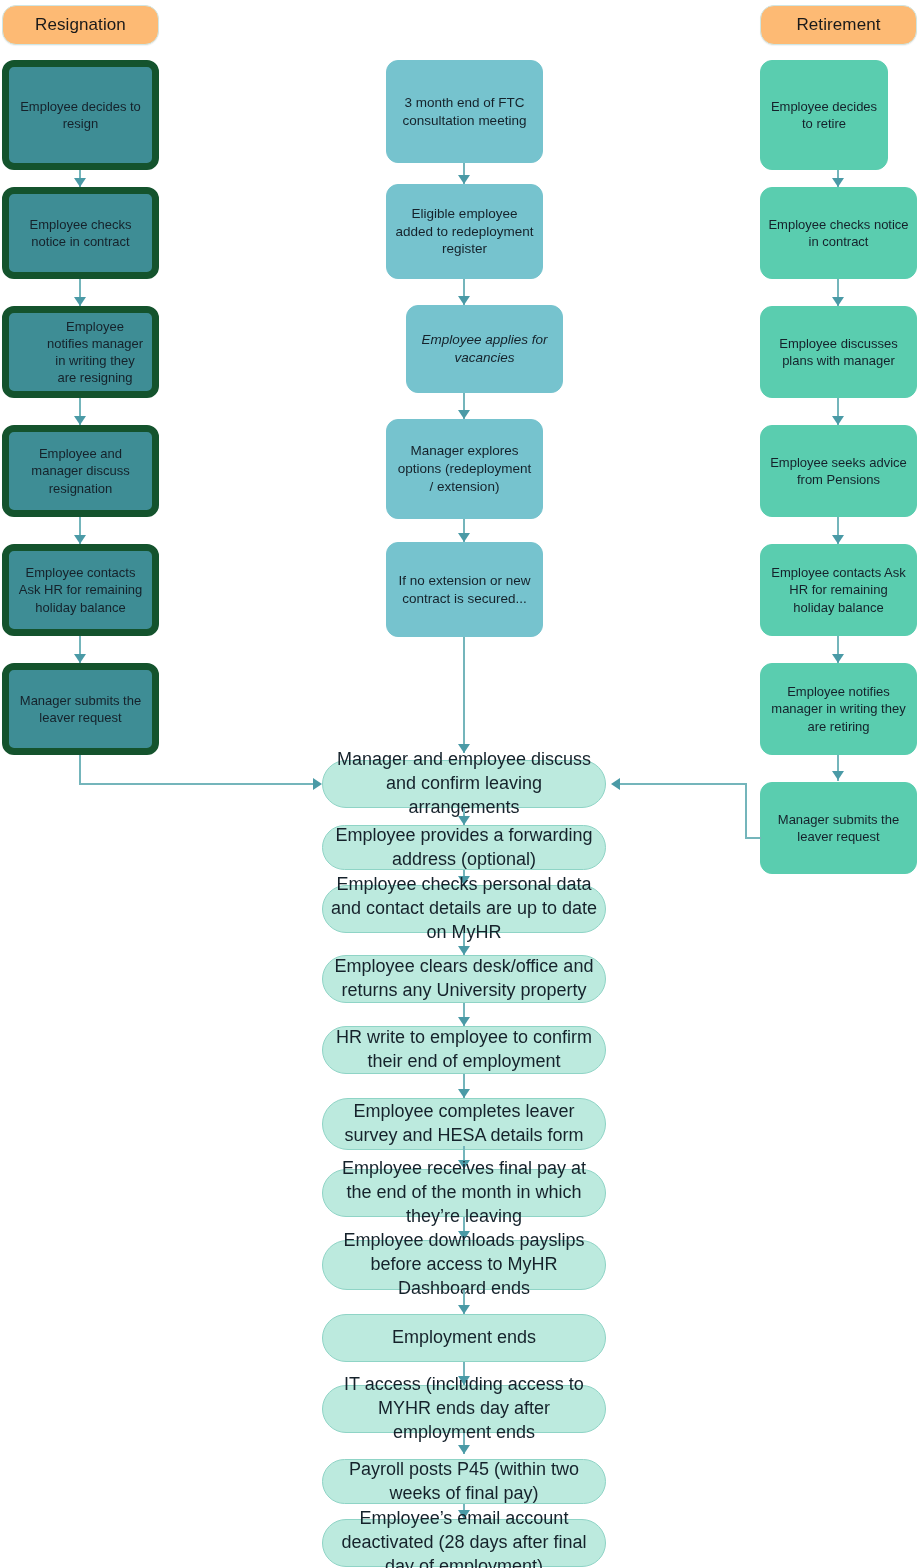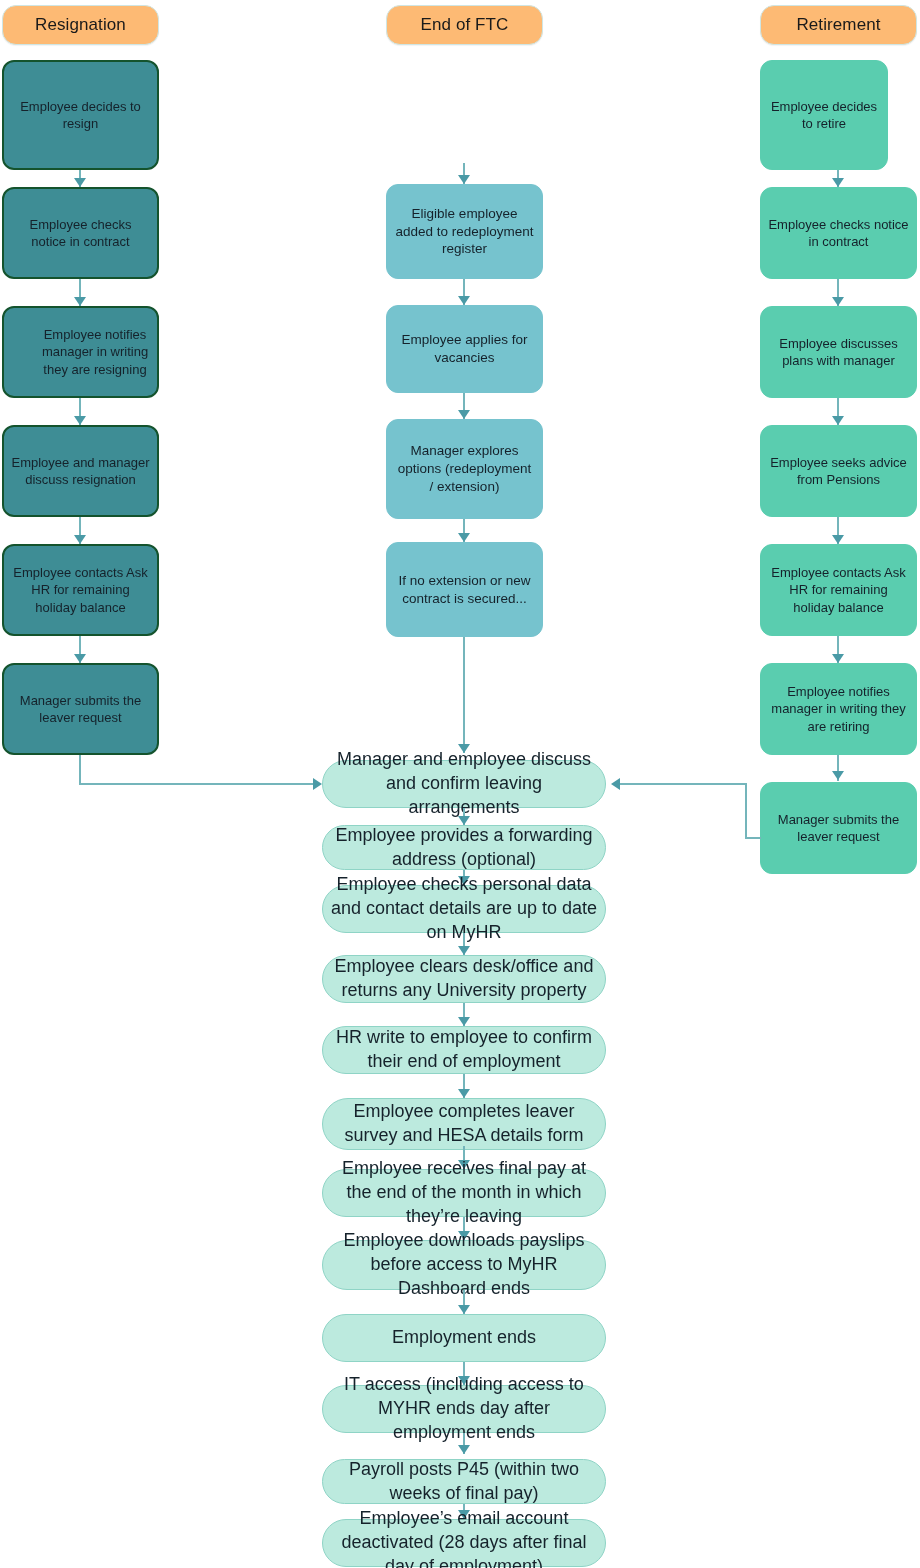--- a/index.html
+++ b/index.html
@@ -40,21 +40,21 @@
     text-align: center;
     color: #15222b;
     line-height: 1.32;
     padding: 4px 7px;
   }
   .node span { display: block; width: 100%; }
 
   .node.rect { border-radius: 12px; }
   .node.pill { border-radius: 999px; }
 
-  .col-left   { background: #3e8d95; border: 2px solid #14532d; font-size: 13px; }
+  .col-left   { background: #3e8d95; border: 7px solid #14532d; font-size: 13px; }
   .col-mid    { background: #76c3ce; border: 1px solid #76c3ce; font-size: 13.5px; }
   .col-right  { background: #5acdaf; border: 1px solid #5acdaf; font-size: 13px; }
   .col-common { background: #bceade; border: 1px solid #8fd4c6; font-size: 18px; }
 
   
   .vline {
     position: absolute;
     width: 1.6px;
     background: #74b5bb;
   }
@@ -86,23 +86,20 @@
   }
 </style>
 </head>
 <body>
 
 <div id="canvas">
 
   <div class="col-header" style="left:2px; top:5px; width:157px; height:40px;">
     <span>Resignation</span>
   </div>
-  <div class="col-header" style="left:386px; top:5px; width:157px; height:40px;">
-    <span>End of FTC</span>
-  </div>
   <div class="col-header" style="left:760px; top:5px; width:157px; height:40px;">
     <span>Retirement</span>
   </div>
 
   <div class="node rect col-left" style="left:2px; top:60px; width:157px; height:110px;">
     <span>Employee decides to resign</span>
   </div>
   <div class="vline" style="left:79px; top:170px; height:19px;"></div>
   <div class="arrow-down" style="left:74px; top:178px;"></div>
 
@@ -131,30 +128,33 @@
   <div class="arrow-down" style="left:74px; top:654px;"></div>
 
   <div class="node rect col-left" style="left:2px; top:663px; width:157px; height:92px;">
     <span>Manager submits the leaver request</span>
   </div>
 
   <div class="vline" style="left:79px; top:755px; height:29px;"></div>
   <div class="hline" style="left:79px; top:783px; width:241px;"></div>
   <div class="arrow-right" style="left:313px; top:778px;"></div>
 
+  <div class="node rect col-mid" style="left:386px; top:60px; width:157px; height:103px;">
+    <span>3 month end of FTC consultation meeting</span>
+  </div>
   <div class="vline" style="left:463px; top:163px; height:22px;"></div>
   <div class="arrow-down" style="left:458px; top:175px;"></div>
 
   <div class="node rect col-mid" style="left:386px; top:184px; width:157px; height:95px;">
     <span>Eligible employee added to redeployment register</span>
   </div>
   <div class="vline" style="left:463px; top:279px; height:27px;"></div>
   <div class="arrow-down" style="left:458px; top:296px;"></div>
 
-  <div class="node rect col-mid" style="left:386px; top:305px; width:157px; height:88px;">
+  <div class="node rect col-mid" style="left:406px; top:305px; width:157px; height:88px;font-style:italic;">
     <span>Employee applies for vacancies</span>
   </div>
   <div class="vline" style="left:463px; top:393px; height:27px;"></div>
   <div class="arrow-down" style="left:458px; top:410px;"></div>
 
   <div class="node rect col-mid" style="left:386px; top:419px; width:157px; height:100px;">
     <span>Manager explores options (redeployment / extension)</span>
   </div>
   <div class="vline" style="left:463px; top:519px; height:24px;"></div>
   <div class="arrow-down" style="left:458px; top:533px;"></div>

